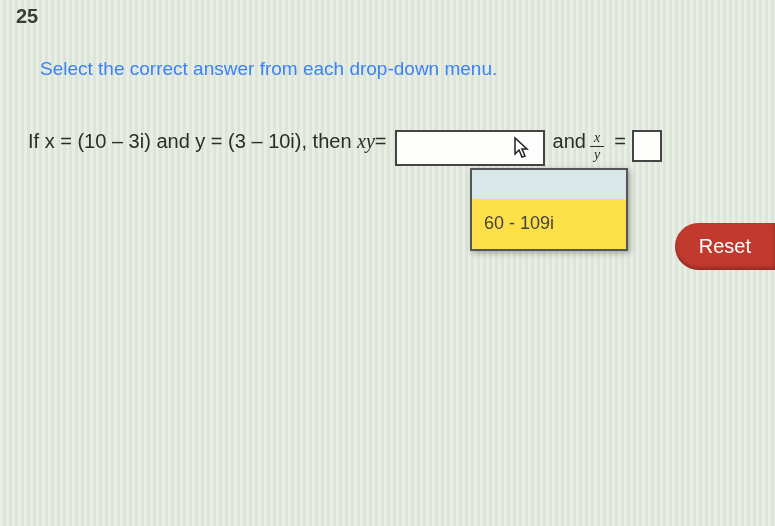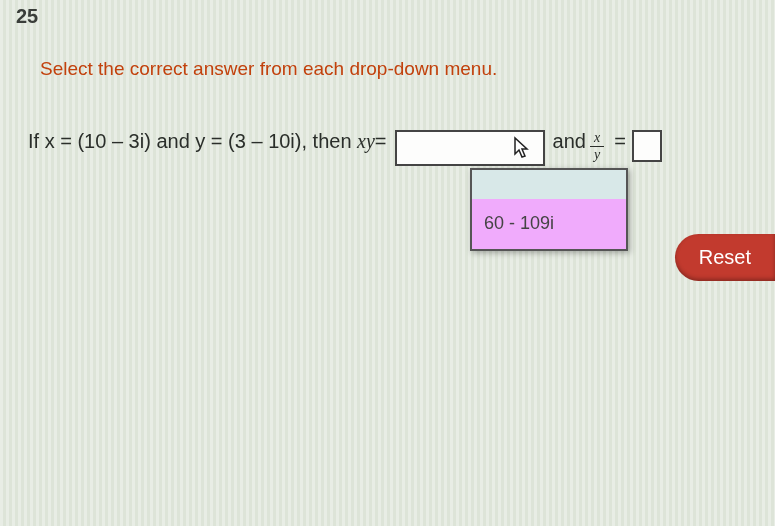--- a/index.html
+++ b/index.html
@@ -27,21 +27,21 @@
       left: 16px;
       font-size: 20px;
       font-weight: bold;
       color: #3a3e3a;
     }
     .instruction {
       position: absolute;
       top: 58px;
       left: 40px;
       font-size: 19px;
-      color: #c2410c;
+      color: #3b82f6;
     }
     .question-line {
       position: absolute;
       top: 130px;
       left: 28px;
       display: flex;
       align-items: flex-start;
       font-size: 20px;
       color: #2a2e2a;
     }
@@ -103,36 +103,36 @@
       border: 2px solid #444;
       background: #fdfdfc;
       vertical-align: middle;
     }
     .dropdown-list {
       position: absolute;
       top: 168px;
       left: 470px;
       width: 158px;
       border: 2px solid #555;
-      background: #f0abfc;
+      background: #fde047;
       box-shadow: 2px 2px 6px rgba(0,0,0,0.3);
     }
     .dropdown-option {
       padding: 14px 12px;
       font-size: 18px;
       color: #444;
       cursor: pointer;
       border-bottom: 1px solid transparent;
     }
     .dropdown-option.highlighted {
       background: #d8e8e8;
     }
     .reset-button {
       position: absolute;
-      top: 234px;
+      top: 223px;
       right: 0;
       background: #c23a2e;
       color: #fff;
       font-size: 20px;
       padding: 12px 24px;
       border: none;
       border-radius: 24px 0 0 24px;
       cursor: pointer;
       box-shadow: inset 0 -2px 4px rgba(0,0,0,0.3);
     }

